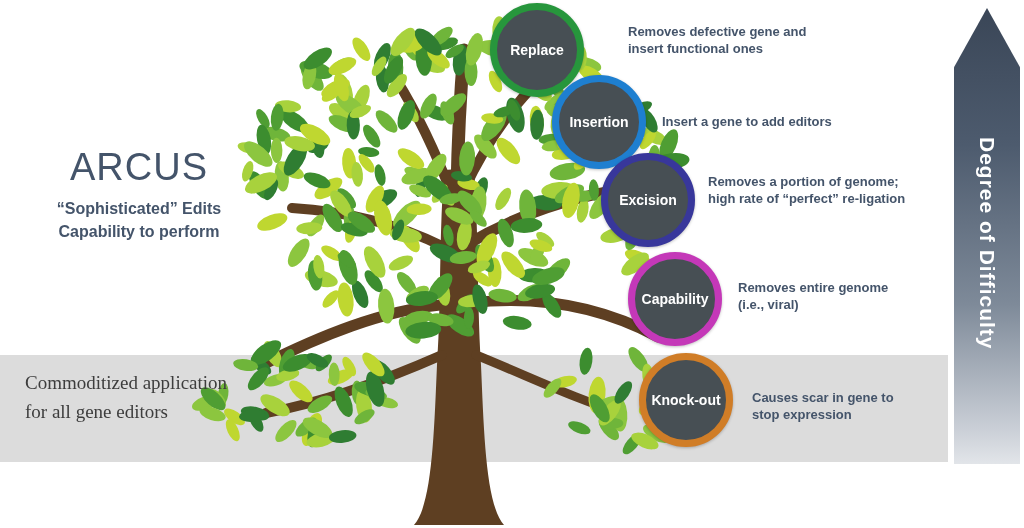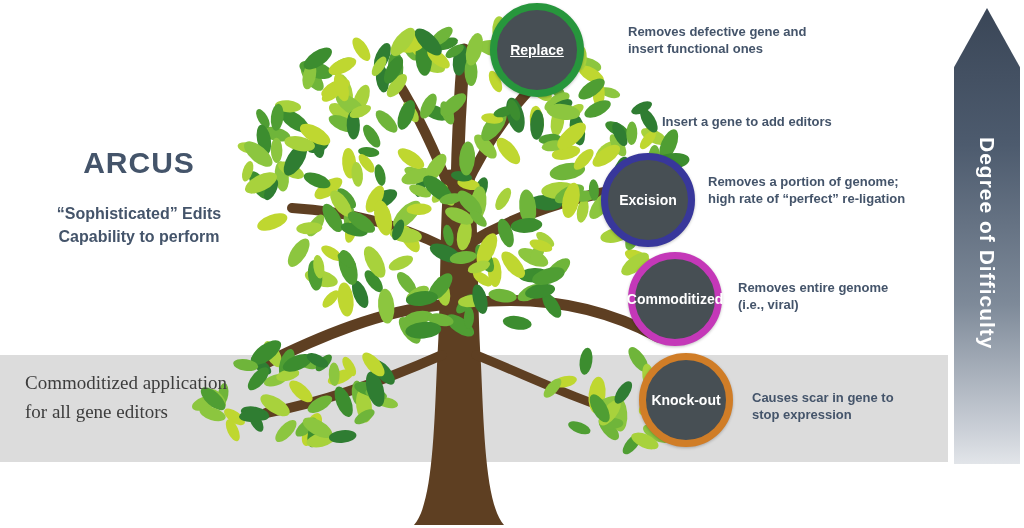--- a/index.html
+++ b/index.html
@@ -3,32 +3,32 @@
 <meta charset="utf-8">
 <style>
   html,body{margin:0;padding:0;background:#ffffff;font-family:"Liberation Sans",sans-serif;}
   .canvas{position:relative;width:1024px;height:528px;overflow:hidden;background:#ffffff;}
 
   .band{position:absolute;left:0;top:355px;width:948px;height:107px;background:#dcdcdc;z-index:1;}
 
   .tree{position:absolute;left:190px;top:5px;z-index:2;}
 
   .arcus{position:absolute;left:25px;top:146px;width:228px;text-align:center;color:#44546a;z-index:3;}
-  .arcus-title{font-size:30px;font-weight:bold;letter-spacing:1px;margin-bottom:22px;}
+  .arcus-title{font-size:38px;font-weight:normal;letter-spacing:1px;margin-bottom:8px;}
   .arcus-sub{font-size:16px;font-weight:bold;line-height:1.45;}
 
   .lhf{position:absolute;left:25px;top:369px;width:235px;color:#3d3d3d;z-index:3;}
   .lhf-heading{font-size:15px;font-weight:bold;margin-bottom:16px;}
   .lhf-body{font-size:19px;line-height:1.5;font-family:Liberation Serif, serif;}
 
   .node{position:absolute;width:80px;height:80px;border-radius:50%;border:7px solid #666;
         background:#474f54;color:#ffffff;display:flex;align-items:center;justify-content:center;
         font-weight:bold;font-size:14px;z-index:3;text-align:center;
         box-shadow:0 1px 3px rgba(0,0,0,0.25);}
-  .n0{left:490px;top:3px;text-decoration:underline;}
+  .n0{left:490px;top:3px;}
   .n1{left:552px;top:75px;}
   .n2{left:601px;top:153px;text-align:right;}
   .n3{left:628px;top:252px;}
   .n4{left:639px;top:353px;}
 
   .desc{position:absolute;color:#44546a;font-weight:bold;font-size:13px;line-height:1.3;
         z-index:3;white-space:pre-line;}
   .d0{left:628px;top:24px;width:240px;}
   .d1{left:662px;top:114px;width:270px;}
   .d2{left:708px;top:174px;width:250px;}
@@ -379,30 +379,33 @@
     <div class="lhf-body">Commoditized application</div>
     <div class="lhf-body">for all gene editors</div>
   </div>
 
   <div class="node n0" style="border-color: rgb(39, 150, 60); background: rgb(71, 79, 84);">
     <span>Replace</span>
   </div>
   <div class="desc d0">Removes defective gene and
 insert functional ones</div>
 
+  <div class="node n1" style="border-color: rgb(30, 127, 208); background: rgb(71, 79, 84);">
+    <span>Insertion</span>
+  </div>
   <div class="desc d1">Insert a gene to add editors</div>
 
   <div class="node n2" style="border-color: rgb(56, 55, 155); background: rgb(71, 79, 84);">
     <span>Excision</span>
   </div>
   <div class="desc d2">Removes a portion of genome;
 high rate of “perfect” re-ligation</div>
 
   <div class="node n3" style="border-color: rgb(196, 56, 184); background: rgb(71, 79, 84);">
-    <span>Commoditized</span>
+    <span>Capability</span>
   </div>
   <div class="desc d3">Removes entire genome
 (i.e., viral)</div>
 
   <div class="node n4" style="border-color: rgb(208, 125, 39); background: rgb(71, 79, 84);">
     <span>Knock-out</span>
   </div>
   <div class="desc d4">Causes scar in gene to
 stop expression</div>
 

